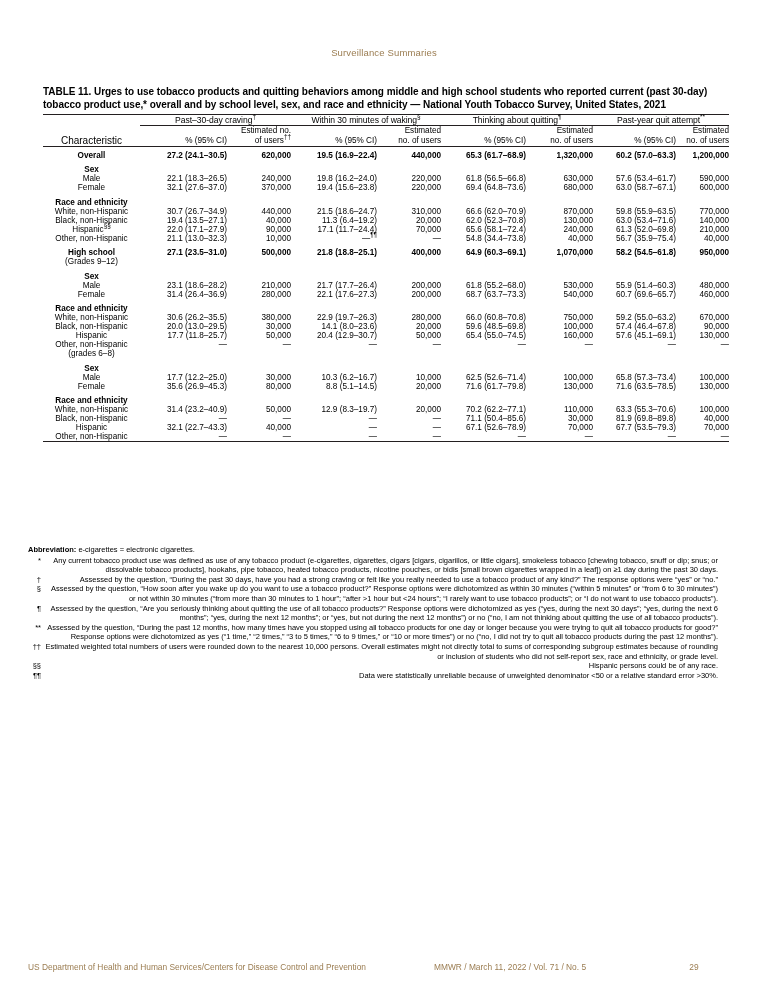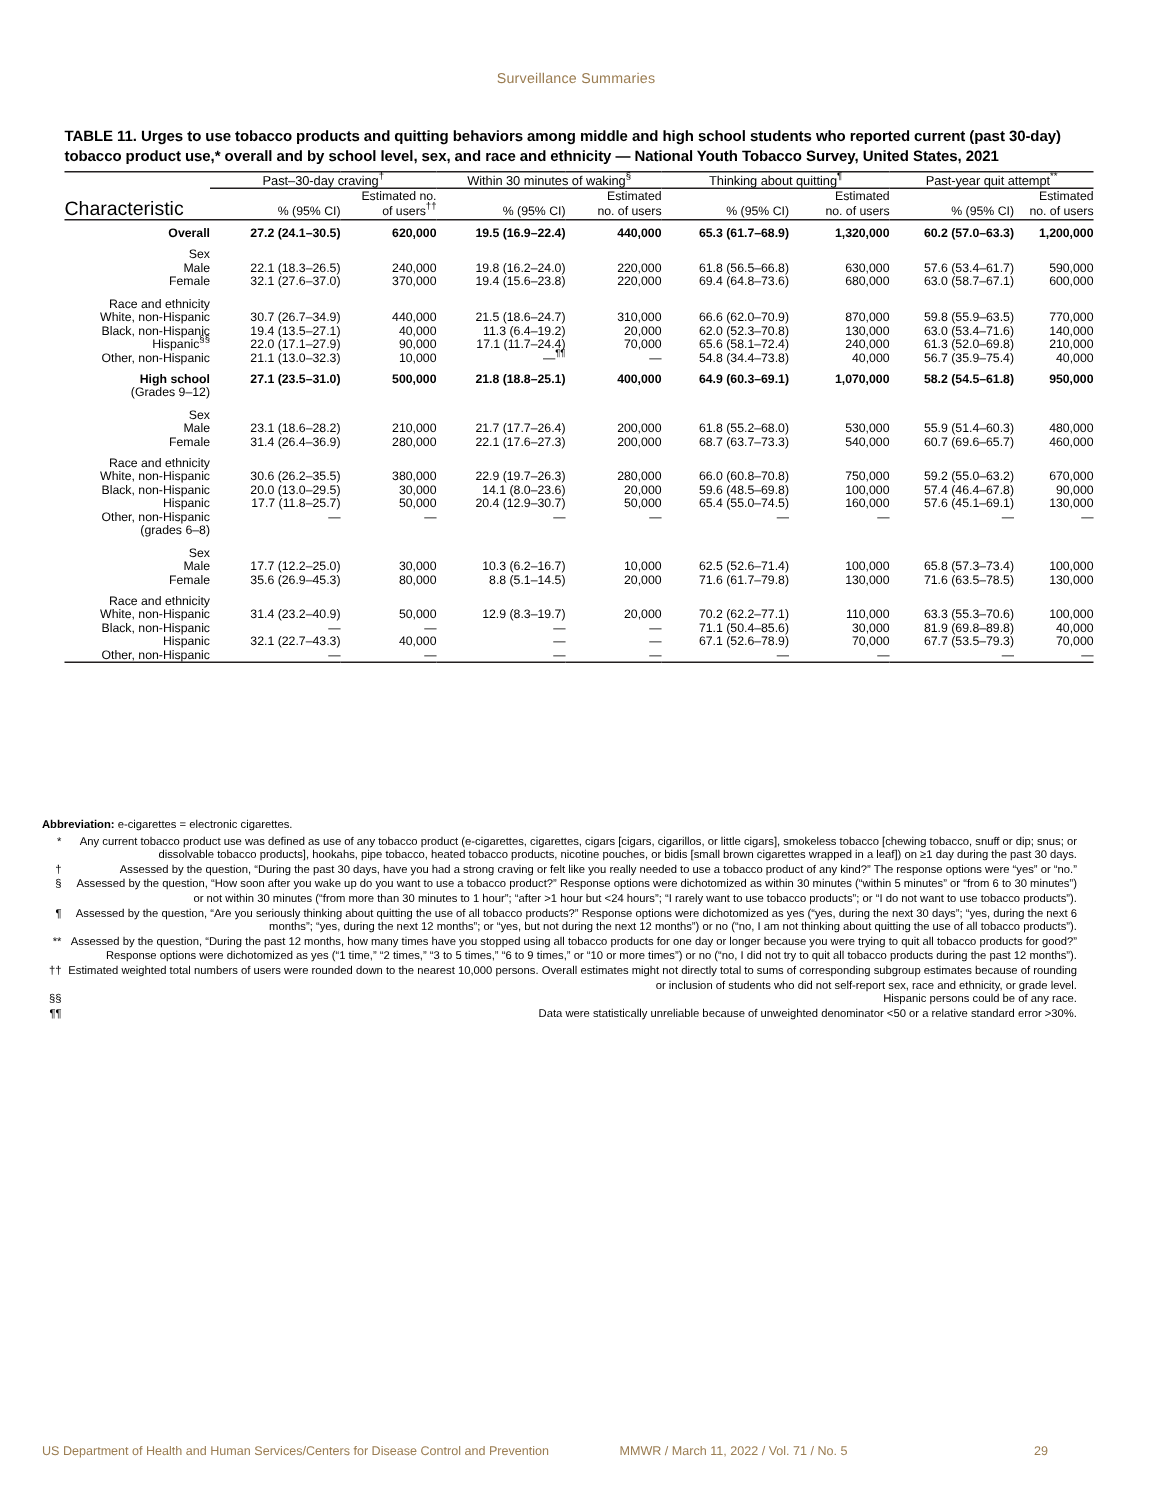--- a/index.html
+++ b/index.html
@@ -83,44 +83,44 @@
   }
   .sub-head {
     text-align: right;
     font-size: 8.2px;
     font-weight: bold;
     line-height: 10.2px;
     padding-bottom: 2.5px;
     padding-right: 2px;
   }
   .sub-head-char {
-    text-align: left;
-    font-size: 13px;
+    text-align: center;
+    font-size: 10px;
     font-weight: bold;
     padding-bottom: 2.5px;
   }
 
   
   .c-char {
-    text-align: right;
+    text-align: center;
     font-size: 8.2px;
     padding-top: 1.6px;
     padding-bottom: 0.4px;
     white-space: nowrap;
   }
   .c-num {
     text-align: right;
     font-size: 8.2px;
     padding-top: 1.6px;
     padding-bottom: 0.4px;
     padding-right: 2px;
     white-space: nowrap;
   }
   tr.bold .c-char, tr.bold .c-num { font-weight: bold; }
-  tr.subhead .c-char { font-weight: normal; }
+  tr.subhead .c-char { font-weight: bold; }
   .firstrow .c-char, .firstrow .c-num { padding-top: 3.2px; }
   .grouprow .c-char, .grouprow .c-num { padding-top: 5.5px; }
 
   sup {
     font-size: 6.4px;
     vertical-align: super;
     line-height: 0;
   }
 
   
@@ -156,21 +156,21 @@
     position: absolute;
     bottom: 22px;
     left: 28px;
     width: 686px;
     font-size: 8.4px;
     color: #9b7d52;
     display: flex;
     align-items: baseline;
   }
   .footer-left { width: 385px; }
-  .footer-mid { flex: 1; }
+  .footer-mid { flex: 1; margin-left: 21px; }
   .footer-right { text-align: center; width: 40px; }
 </style>
 </head>
 <body>
 
 <div class="page">
 
   <div class="running-head">Surveillance Summaries</div>
 
   <div class="tbl-title">

